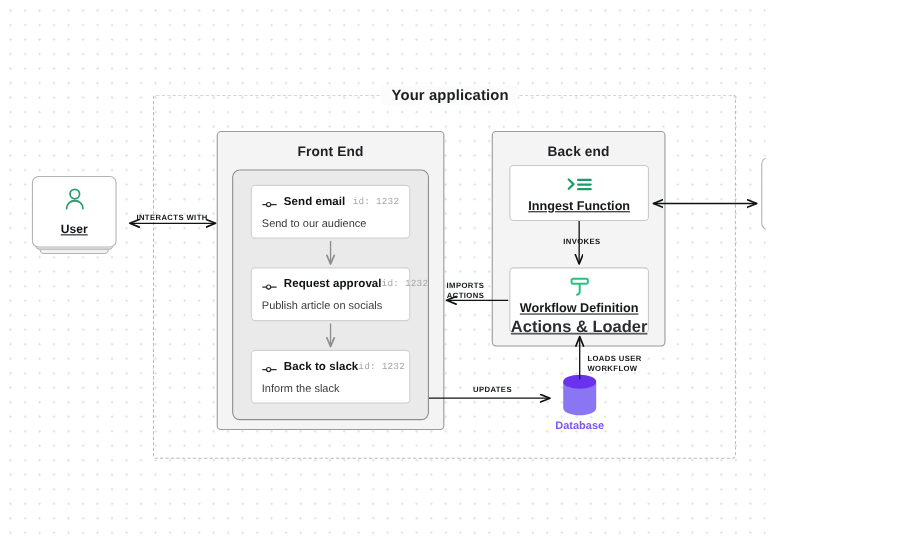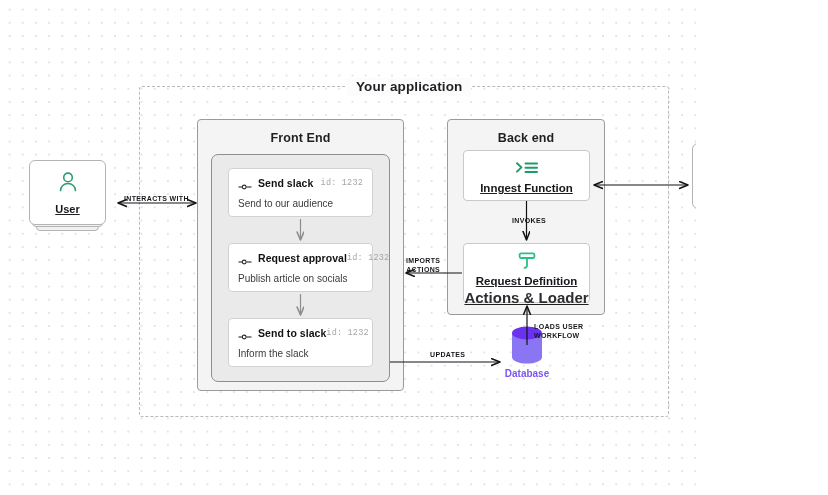--- a/index.html
+++ b/index.html
@@ -201,21 +201,21 @@
   .inngest-sub {
     font-size: 9.5px;
     font-weight: 400;
     color: #2b2d30;
     line-height: 11.5px;
     text-align: center;
     margin-top: 3px;
   }
 
   
-  #database-wrap { position: absolute; left: 509px; top: 324px; width: 36px; }
+  #database-wrap { position: absolute; left: 509px; top: 338px; width: 36px; }
   .db-label {
     position: absolute;
     left: 50%;
     transform: translateX(-50%);
     top: 44px;
     font-size: 10px;
     font-weight: 700;
     color: #7c56f4;
     white-space: nowrap;
   }
@@ -275,21 +275,21 @@
 
   <div class="step-card" id="step-card-0">
     <div class="step-head">
       <span class="node-icon">
         <svg width="14" height="10" viewBox="0 0 14 10" fill="none">
           <line x1="0.5" y1="5" x2="4" y2="5" stroke="#2a2b2e" stroke-width="1.1"></line>
           <circle cx="6.2" cy="5" r="1.9" stroke="#2a2b2e" stroke-width="1.1"></circle>
           <line x1="8.4" y1="5" x2="13.5" y2="5" stroke="#2a2b2e" stroke-width="1.1"></line>
         </svg>
       </span>
-      <span class="step-title">Send slack</span>
+      <span class="step-title">Send email</span>
       <span class="step-id">id: 1232</span>
     </div>
     <div class="step-desc">Send to our audience</div>
   </div>
 
   <div class="step-card" id="step-card-1">
     <div class="step-head">
       <span class="node-icon">
         <svg width="14" height="10" viewBox="0 0 14 10" fill="none">
           <line x1="0.5" y1="5" x2="4" y2="5" stroke="#2a2b2e" stroke-width="1.1"></line>
@@ -305,21 +305,21 @@
 
   <div class="step-card" id="step-card-2">
     <div class="step-head">
       <span class="node-icon">
         <svg width="14" height="10" viewBox="0 0 14 10" fill="none">
           <line x1="0.5" y1="5" x2="4" y2="5" stroke="#2a2b2e" stroke-width="1.1"></line>
           <circle cx="6.2" cy="5" r="1.9" stroke="#2a2b2e" stroke-width="1.1"></circle>
           <line x1="8.4" y1="5" x2="13.5" y2="5" stroke="#2a2b2e" stroke-width="1.1"></line>
         </svg>
       </span>
-      <span class="step-title">Send to slack</span>
+      <span class="step-title">Back to slack</span>
       <span class="step-id">id: 1232</span>
     </div>
     <div class="step-desc">Inform the slack</div>
   </div>
 
   <div class="panel" id="backend-panel">
     <div class="panel-title">Back end</div>
   </div>
 
   <div class="be-card" id="inngest-function-card">
@@ -334,21 +334,21 @@
     <div class="be-label">Inngest Function</div>
   </div>
 
   <div class="be-card" id="workflow-definition-card">
     <div class="be-icon">
       <svg width="20" height="20" viewBox="0 0 20 20" fill="none">
         <rect x="2.6" y="2.4" width="14.8" height="4.6" rx="1.4" stroke="#26c281" stroke-width="1.8"></rect>
         <path d="M10 7.2V14.2C10 15.7 9 16.7 7.6 16.9" stroke="#26c281" stroke-width="1.8" stroke-linecap="round"></path>
       </svg>
     </div>
-    <div class="be-label">Request Definition</div>
+    <div class="be-label">Workflow Definition</div>
     <div class="be-sublabel">Actions &amp; Loader</div>
   </div>
 
   <div id="database-wrap">
     <svg width="36" height="44" viewBox="0 0 36 44">
       <path d="M3 9 L3 33 C3 37 10 39.6 18 39.6 C26 39.6 33 37 33 33 L33 9 Z" fill="#8a76f2"></path>
       <ellipse cx="18" cy="9" rx="15" ry="6.4" fill="#6a32ef"></ellipse>
     </svg>
     <div class="db-label">Database</div>
   </div>

